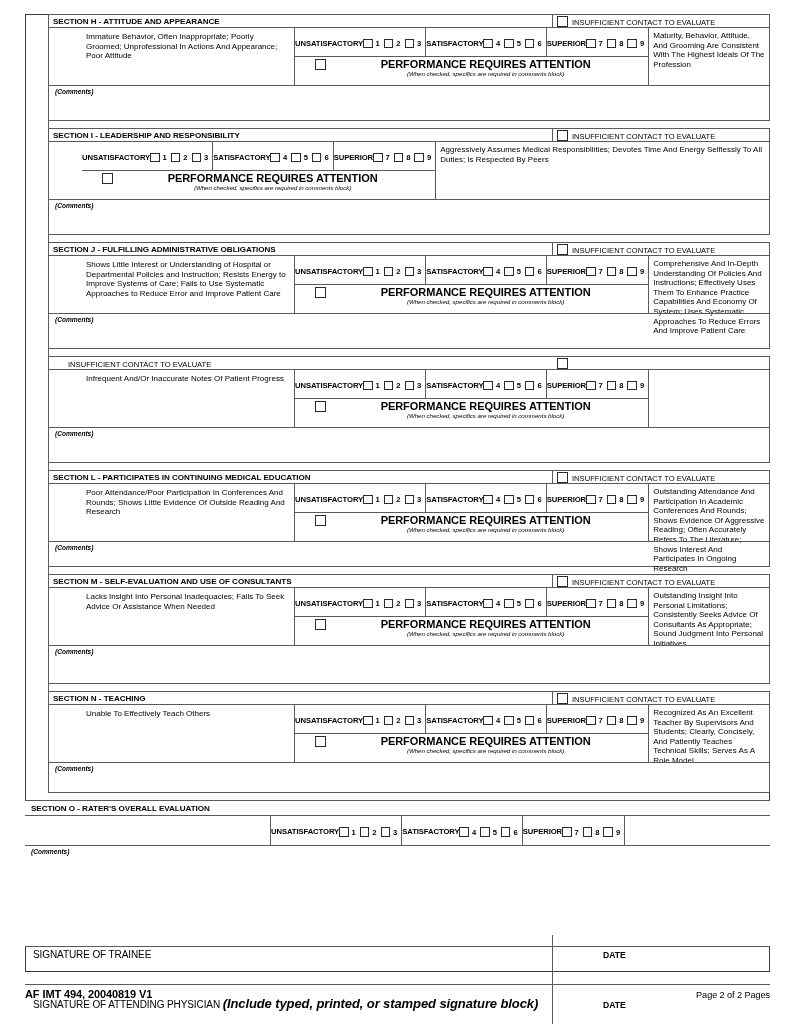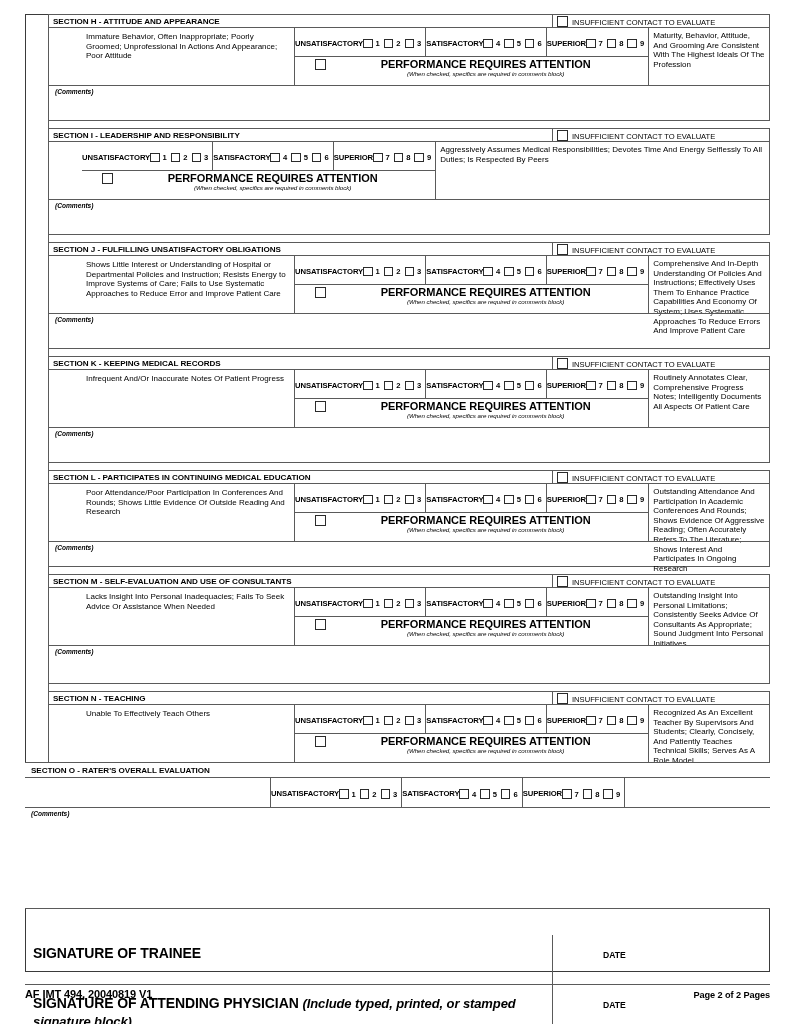--- a/index.html
+++ b/index.html
@@ -236,22 +236,22 @@
     height: 50px;
   }
   .sigrow:last-of-type { border-bottom: none; }
   .sig-left {
     flex: 0 0 528px;
     border-right: 1.2px solid #5a5a5a;
     padding: 9px 0 0 8px;
   }
   .sig-right { flex: 1 1 auto; padding: 9px 0 0 6px; margin-left: 44px; }
   .sig-label {
-    font-size: 14px;
-    font-weight: bold;
+    font-size: 10px;
+    font-weight: normal;
     letter-spacing: -0.1px;
     text-align: right;
   }
   .sig-note {
     font-size: 13px;
     font-style: italic;
     font-weight: bold;
     letter-spacing: -0.1px;
   }
   .date-label { font-size: 8.6px; font-weight: bold; }
@@ -259,21 +259,21 @@
   
   .footer {
     position: absolute;
     left: 25px; top: 988px;
     width: 745px;
     display: flex;
     justify-content: space-between;
     align-items: baseline;
   }
   .foot-l { font-size: 11px; font-weight: bold; letter-spacing: -0.1px; }
-  .foot-r { font-size: 9.2px; font-weight: bold; letter-spacing: -0.1px; }
+  .foot-r { font-size: 9.2px; font-weight: normal; letter-spacing: -0.1px; }
 </style>
 </head>
 <body>
 
 <div class="page">
 
   <div class="frame">
     <div class="inset-col" id="inset-col">
         <div class="sect">
           <div class="sect-head">
@@ -423,21 +423,21 @@
             </div>
             <div class="col-pos">Aggressively Assumes Medical Responsibilities; Devotes Time And Energy Selflessly To All Duties; Is Respected By Peers</div>
           </div>
           <div class="comments" style="height:35px">
             <div class="comments-label">(Comments)</div>
           </div>
         </div>
         <div class="sect-gap"></div>
         <div class="sect">
           <div class="sect-head">
-            <div class="sect-title">SECTION J - FULFILLING UNSATISFACTORY OBLIGATIONS</div>
+            <div class="sect-title">SECTION J - FULFILLING ADMINISTRATIVE OBLIGATIONS</div>
             <div class="insuff"><span>INSUFFICIENT CONTACT TO EVALUATE</span><span class="insuff-line"></span></div>
             <span class="cb-straddle"></span>
           </div>
           <div class="sect-body" style="height:57px">
             <div class="col-neg">Shows Little Interest or Understanding of Hospital or Departmental Policies and Instruction; Resists Energy to Improve Systems of Care; Fails to Use Systematic Approaches to Reduce Error and Improve Patient Care</div>
             <div class="col-scale">
               <div class="scale-row">
                 <div class="scale-group sg-1">
                   <div class="sg-label">UNSATISFACTORY</div>
                   <div class="sg-boxes">
@@ -500,21 +500,20 @@
             </div>
             <div class="col-pos">Comprehensive And In-Depth Understanding Of Policies And Instructions; Effectively Uses Them To Enhance Practice Capabilities And Economy Of System; Uses Systematic Approaches To Reduce Errors And Improve Patient Care</div>
           </div>
           <div class="comments" style="height:35px">
             <div class="comments-label">(Comments)</div>
           </div>
         </div>
         <div class="sect-gap"></div>
         <div class="sect">
           <div class="sect-head">
-            <div class="sect-title">SECTION K - KEEPING MEDICAL RECORDS</div>
             <div class="insuff"><span>INSUFFICIENT CONTACT TO EVALUATE</span><span class="insuff-line"></span></div>
             <span class="cb-straddle"></span>
           </div>
           <div class="sect-body" style="height:57px">
             <div class="col-neg">Infrequent And/Or Inaccurate Notes Of Patient Progress</div>
             <div class="col-scale">
               <div class="scale-row">
                 <div class="scale-group sg-1">
                   <div class="sg-label">UNSATISFACTORY</div>
                   <div class="sg-boxes">
@@ -568,21 +567,20 @@
                 </div>
               </div>
               <div class="pra-row">
                 <span class="pra-cb"></span>
                 <div class="pra-text">
                   <div class="pra-title">PERFORMANCE REQUIRES ATTENTION</div>
                   <div class="pra-sub">(When checked, specifics are required in comments block)</div>
                 </div>
               </div>
             </div>
-            <div class="col-pos">Routinely Annotates Clear, Comprehensive Progress Notes; Intelligently Documents All Aspects Of Patient Care</div>
           </div>
           <div class="comments" style="height:35px">
             <div class="comments-label">(Comments)</div>
           </div>
         </div>
         <div class="sect-gap"></div>
         <div class="sect">
           <div class="sect-head">
             <div class="sect-title">SECTION L - PARTICIPATES IN CONTINUING MEDICAL EDUCATION</div>
             <div class="insuff"><span>INSUFFICIENT CONTACT TO EVALUATE</span><span class="insuff-line"></span></div>
@@ -807,21 +805,21 @@
               </div>
             </div>
             <div class="col-pos">Recognized As An Excellent Teacher By Supervisors And Students; Clearly, Concisely, And Patiently Teaches Technical Skills; Serves As A Role Model</div>
           </div>
           <div class="comments" style="height:30px">
             <div class="comments-label">(Comments)</div>
           </div>
         </div>
       </div>
     <div id="section-o-host">
-        <div class="sectO" style="top:747px">
+        <div class="sectO" style="top:785px">
           <div class="sectO-head">SECTION O - RATER'S OVERALL EVALUATION</div>
           <div class="sectO-scalerow">
             <div class="o-left"></div>
             <div class="o-scale">
               <div style="display:flex;flex-direction:column;width:100%">
                 <div class="scale-row" style="border-bottom:none;height:30px">
                   <div class="scale-group sg-1">
                     <div class="sg-label">UNSATISFACTORY</div>
                     <div class="sg-boxes">
                       <span class="sg-item">

